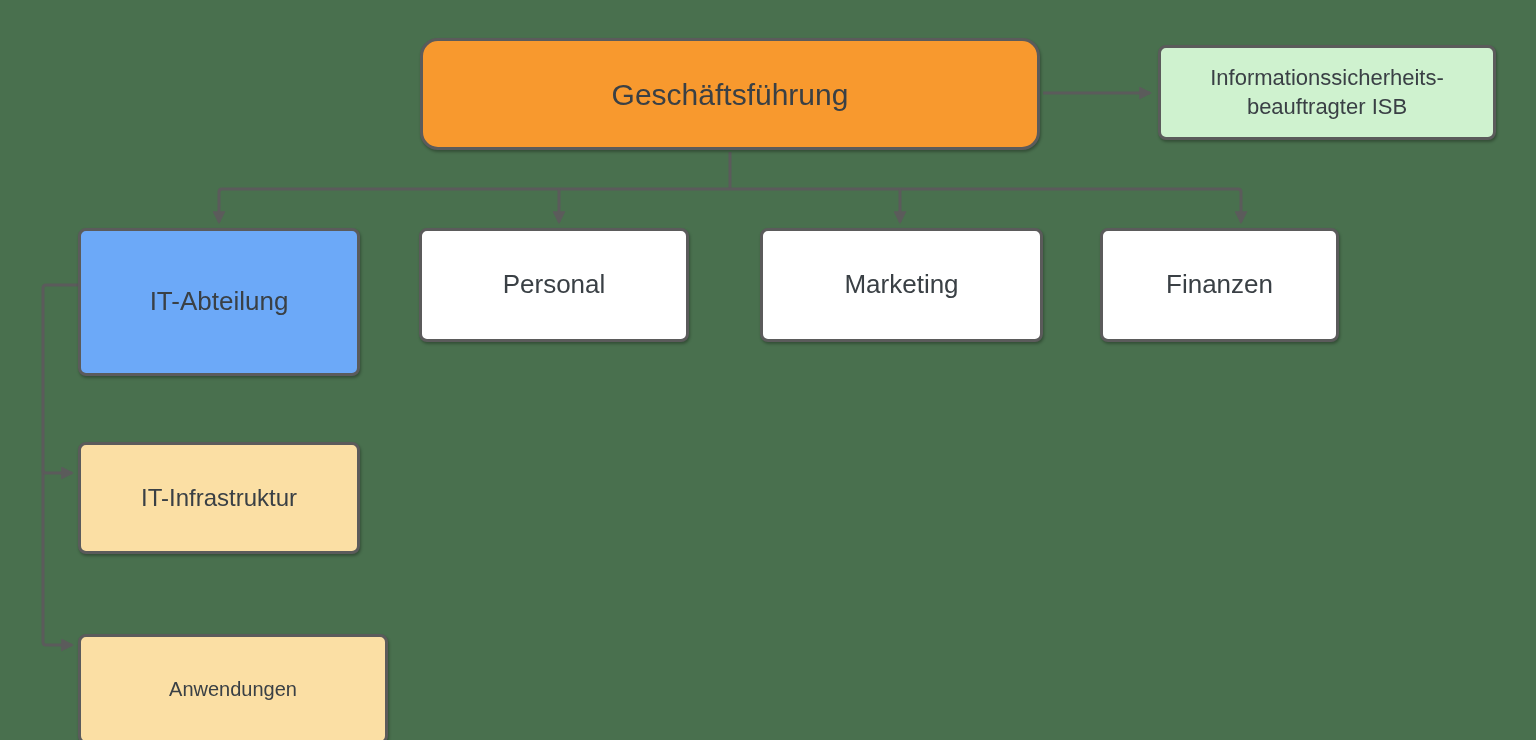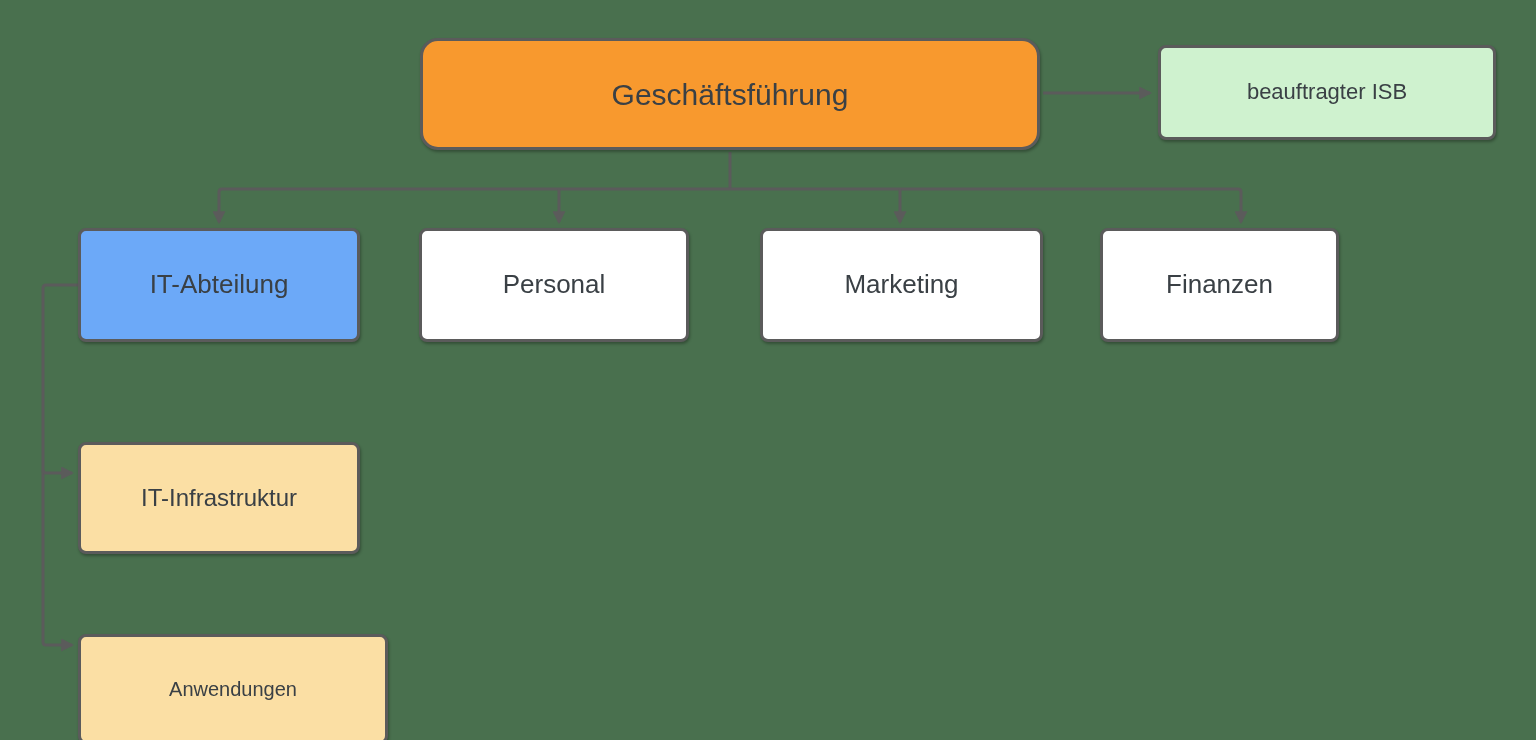--- a/index.html
+++ b/index.html
@@ -36,21 +36,21 @@
     align-items: center;
     justify-content: center;
     text-align: center;
     color: var(--text);
     box-shadow: 1px 2px 3px rgba(0,0,0,0.30);
     line-height: 1.3;
   }
 
   #node-geschaeftsfuehrung { left: 420px; top: 38px;  width: 620px; height: 112px; font-size: 30px; }
   #node-isb                { left: 1158px; top: 45px; width: 338px; height: 95px;  font-size: 22px; }
-  #node-it-abteilung       { left: 78px;  top: 228px; width: 282px; height: 114px; font-size: 26px; }
+  #node-it-abteilung       { left: 78px;  top: 228px; width: 282px; height: 148px; font-size: 26px; }
   #node-personal           { left: 419px; top: 228px; width: 270px; height: 114px; font-size: 26px; }
   #node-marketing          { left: 760px; top: 228px; width: 283px; height: 114px; font-size: 26px; }
   #node-finanzen           { left: 1100px; top: 228px; width: 239px; height: 114px; font-size: 26px; }
   #node-it-infrastruktur   { left: 78px;  top: 418px; width: 282px; height: 112px; font-size: 24px; margin-top: 24px; }
   #node-anwendungen        { left: 78px;  top: 590px; width: 310px; height: 110px; font-size: 20px; margin-top: 44px; }
 </style>
 </head>
 <body>
 
 <svg id="connector-layer" viewBox="0 0 1536 740" xmlns="http://www.w3.org/2000/svg">
@@ -72,20 +72,21 @@
 
   <path class="edge" d="M78,285 L46,285 Q43,285 43,288 L43,642 Q43,645 46,645 L72,645" marker-end="url(#arrow)"></path>
   <path class="edge" d="M43,470 Q43,473 46,473 L72,473" marker-end="url(#arrow)"></path>
 </svg>
 
 <div class="node" id="node-geschaeftsfuehrung" style="background-color: rgb(248, 153, 46); border-radius: 18px;">
   <span>Geschäftsführung</span>
 </div>
 
 <div class="node" id="node-isb" style="background-color: rgb(207, 242, 207);">
+  <span>Informationssicherheits-</span>
   <span>beauftragter ISB</span>
 </div>
 
 <div class="node" id="node-it-abteilung" style="background-color: rgb(108, 169, 248);">
   <span>IT-Abteilung</span>
 </div>
 
 <div class="node" id="node-personal" style="background-color: rgb(255, 255, 255);">
   <span>Personal</span>
 </div>

